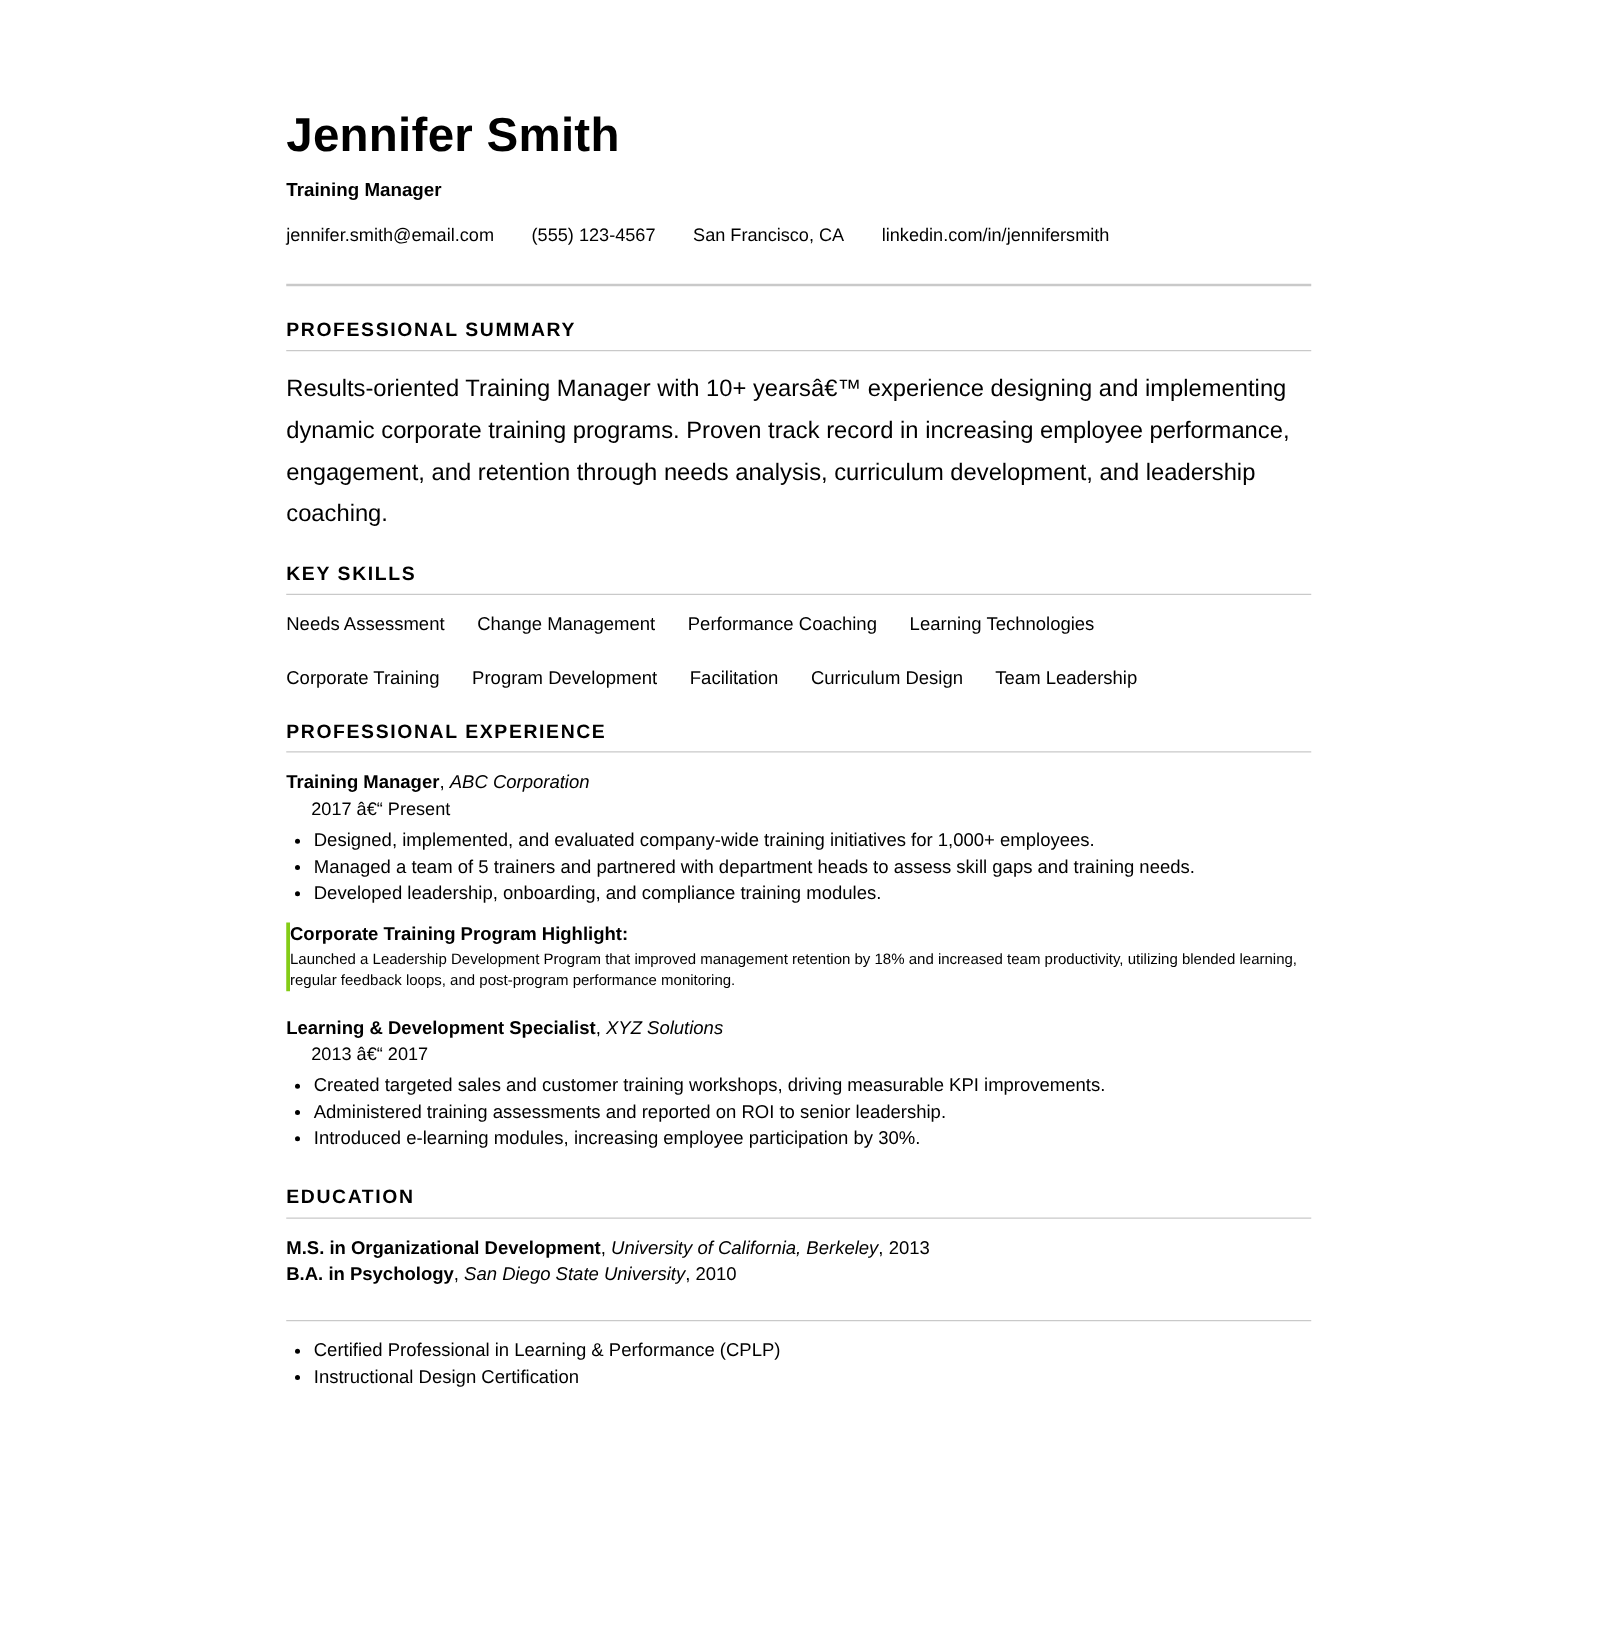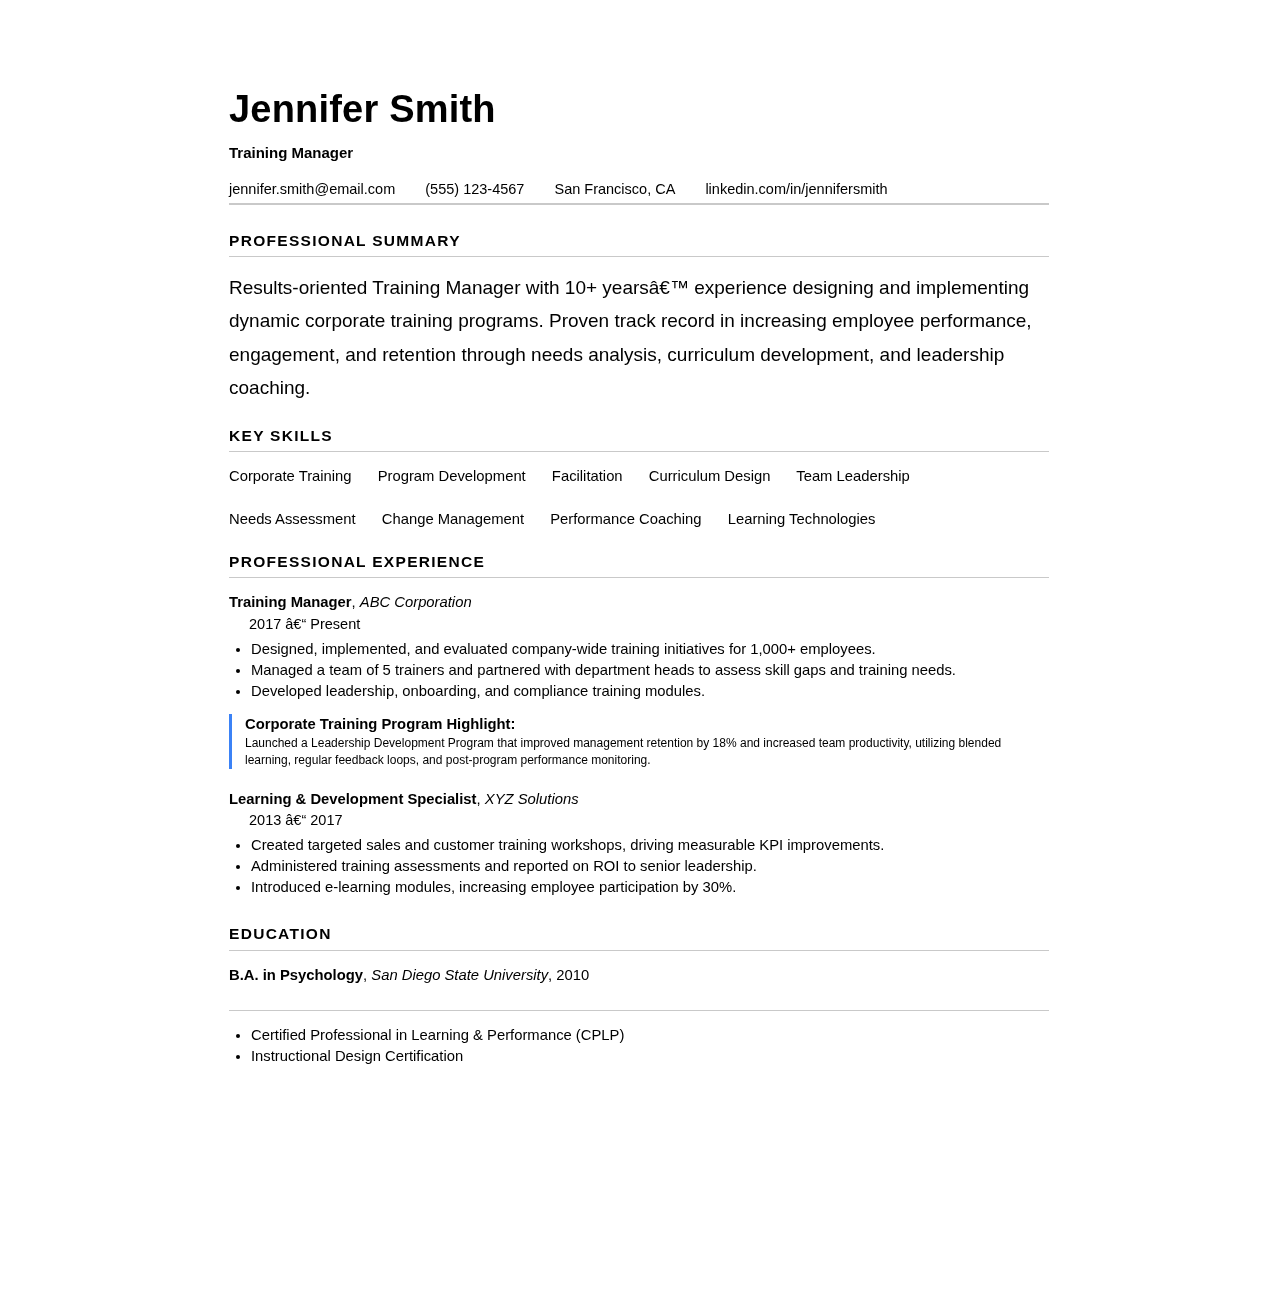--- a/index.html
+++ b/index.html
@@ -31,21 +31,21 @@
   }
   .subtitle {
     font-size: 15px;
     font-weight: bold;
     margin: 0 0 18px 0;
     line-height: 1.2;
   }
   .contact {
     font-size: 14.5px;
     line-height: 1.3;
-    margin: 0 0 4px 0;
+    margin: 0 0 28px 0;
     white-space: nowrap;
   }
   .contact .ci { margin-right: 26px; }
   .contact .ci:last-child { margin-right: 0; }
 
   .header-rule {
     border: 0;
     border-top: 2px solid #c9c9c9;
     margin: 0 0 26px 0;
   }
@@ -107,22 +107,21 @@
     padding-left: 22px;
     list-style-type: disc;
   }
   ul.bullets li {
     font-size: 14.8px;
     line-height: 1.42;
     margin: 0;
   }
 
   .highlight {
-    border-left: 3px solid #3b82f6;
-    padding-left: 13px;
+    border-left: 3px solid #84cc16;
     margin-top: 12px;
   }
   .highlight-title {
     font-size: 14.8px;
     font-weight: bold;
     line-height: 1.42;
   }
   .highlight-body {
     font-size: 12px;
     line-height: 1.42;
@@ -160,32 +159,32 @@
     <h2 class="section-title">Professional Summary</h2>
     <hr class="section-rule">
     <p class="summary-text">Results-oriented Training Manager with 10+ yearsâ€™ experience designing and implementing dynamic corporate training programs. Proven track record in increasing employee performance, engagement, and retention through needs analysis, curriculum development, and leadership coaching.</p>
   </section>
 
   <section class="section">
     <h2 class="section-title">Key Skills</h2>
     <hr class="section-rule">
 
     <div class="skills-row">
+      <span class="skill">Needs Assessment</span>
+      <span class="skill">Change Management</span>
+      <span class="skill">Performance Coaching</span>
+      <span class="skill">Learning Technologies</span>
+    </div>
+
+    <div class="skills-row">
       <span class="skill">Corporate Training</span>
       <span class="skill">Program Development</span>
       <span class="skill">Facilitation</span>
       <span class="skill">Curriculum Design</span>
       <span class="skill">Team Leadership</span>
-    </div>
-
-    <div class="skills-row">
-      <span class="skill">Needs Assessment</span>
-      <span class="skill">Change Management</span>
-      <span class="skill">Performance Coaching</span>
-      <span class="skill">Learning Technologies</span>
     </div>
   </section>
 
   <section class="section section--experience">
     <h2 class="section-title">Professional Experience</h2>
     <hr class="section-rule">
 
     <div class="job">
       <div class="job-head">
         <div><span class="job-role">Training Manager</span><span>,</span>
@@ -216,20 +215,24 @@
         <li>Administered training assessments and reported on ROI to senior leadership.</li>
         <li>Introduced e-learning modules, increasing employee participation by 30%.</li>
       </ul>
     </div>
   </section>
 
   <section class="section section--education">
     <h2 class="section-title">Education</h2>
     <hr class="section-rule">
 
+    <div class="edu-line"><span class="edu-degree">M.S. in Organizational Development</span><span>,</span>
+      <span class="edu-school">University of California, Berkeley</span><span>,</span>
+      <span>2013</span>
+    </div>
 
     <div class="edu-line"><span class="edu-degree">B.A. in Psychology</span><span>,</span>
       <span class="edu-school">San Diego State University</span><span>,</span>
       <span>2010</span>
     </div>
   </section>
 
   <section class="section">
     <hr class="section-rule">
     <ul class="bullets">

